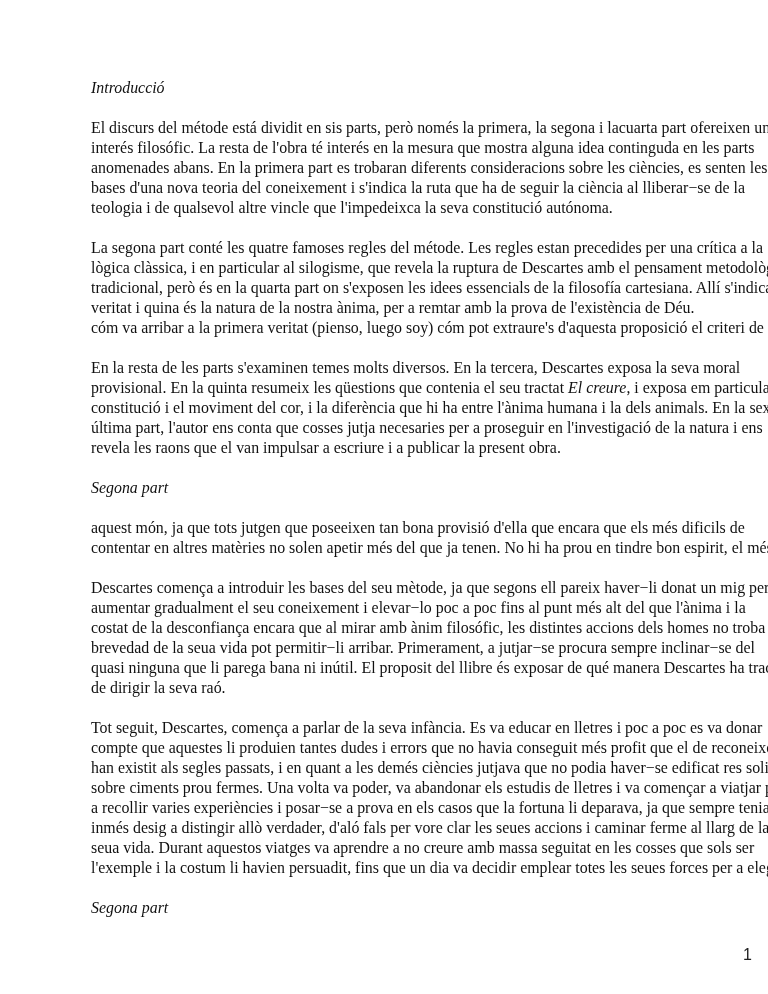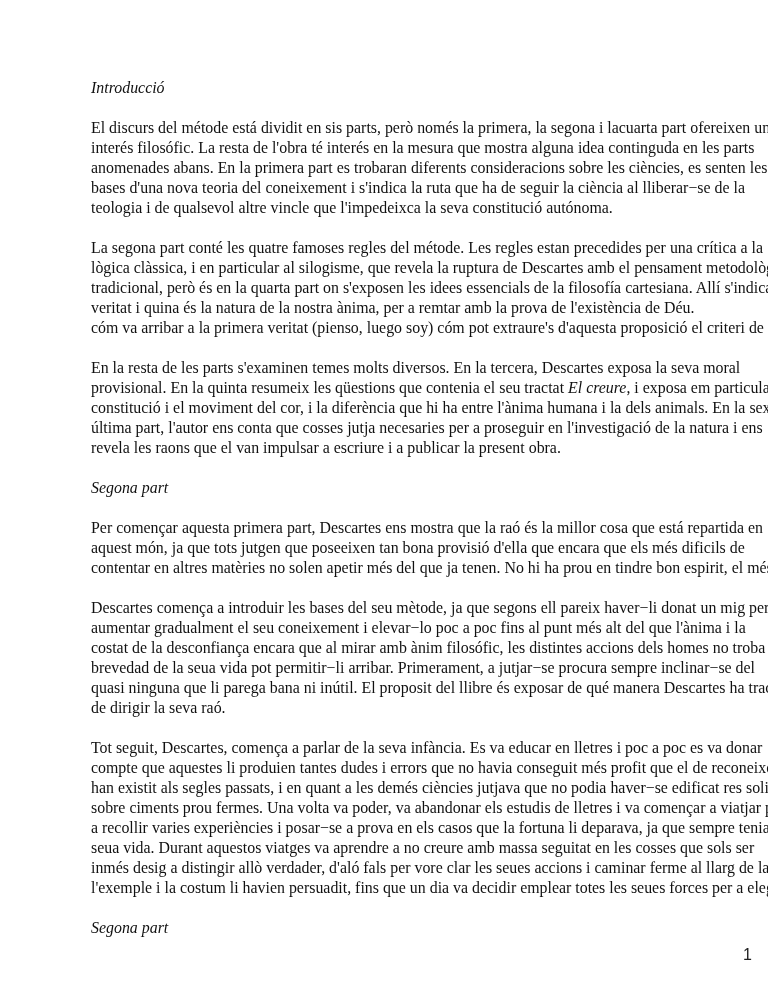--- a/index.html
+++ b/index.html
@@ -72,42 +72,41 @@
     <span class="line">En la resta de les parts s'examinen temes molts diversos. En la tercera, Descartes exposa la seva moral</span>
     <span class="line rich"><span>provisional. En la quinta resumeix les qüestions que contenia el seu tractat </span><i>El creure</i><span>, i exposa em particular la</span></span>
     <span class="line">constitució i el moviment del cor, i la diferència que hi ha entre l'ànima humana i la dels animals. En la sexta i</span>
     <span class="line">última part, l'autor ens conta que cosses jutja necesaries per a proseguir en l'investigació de la natura i ens</span>
     <span class="line">revela les raons que el van impulsar a escriure i a publicar la present obra.</span>
   </p>
 
   <div class="heading">Segona part</div>
 
   <p class="para">
-    <span class="line">Per començar aquesta primera part, Descartes ens mostra que la raó és la millor cosa que está repartida en</span>
     <span class="line">aquest món, ja que tots jutgen que poseeixen tan bona provisió d'ella que encara que els més dificils de</span>
     <span class="line">contentar en altres matèries no solen apetir més del que ja tenen. No hi ha prou en tindre bon espirit, el més</span>
   </p>
 
   <p class="para">
     <span class="line">Descartes comença a introduir les bases del seu mètode, ja que segons ell pareix haver−li donat un mig per</span>
     <span class="line">aumentar gradualment el seu coneixement i elevar−lo poc a poc fins al punt més alt del que l'ànima i la</span>
     <span class="line">costat de la desconfiança encara que al mirar amb ànim filosófic, les distintes accions dels homes no troba</span>
     <span class="line">brevedad de la seua vida pot permitir−li arribar. Primerament, a jutjar−se procura sempre inclinar−se del</span>
     <span class="line">quasi ninguna que li parega bana ni inútil. El proposit del llibre és exposar de qué manera Descartes ha tracta</span>
     <span class="line">de dirigir la seva raó.</span>
   </p>
 
   <p class="para">
     <span class="line">Tot seguit, Descartes, comença a parlar de la seva infància. Es va educar en lletres i poc a poc es va donar</span>
     <span class="line">compte que aquestes li produien tantes dudes i errors que no havia conseguit més profit que el de reconeixer</span>
     <span class="line">han existit als segles passats, i en quant a les demés ciències jutjava que no podia haver−se edificat res solid</span>
     <span class="line">sobre ciments prou fermes. Una volta va poder, va abandonar els estudis de lletres i va començar a viatjar per</span>
     <span class="line">a recollir varies experiències i posar−se a prova en els casos que la fortuna li deparava, ja que sempre tenia un</span>
+    <span class="line">inmés desig a distingir allò verdader, d'aló fals per vore clar les seues accions i caminar ferme al llarg de la</span>
     <span class="line">seua vida. Durant aquestos viatges va aprendre a no creure amb massa seguitat en les cosses que sols ser</span>
-    <span class="line">inmés desig a distingir allò verdader, d'aló fals per vore clar les seues accions i caminar ferme al llarg de la</span>
     <span class="line">l'exemple i la costum li havien persuadit, fins que un dia va decidir emplear totes les seues forces per a elegir</span>
   </p>
 
   <div class="heading">Segona part</div>
 
 </div>
 
 <div class="page-number">1</div>
 
 </body></html>

